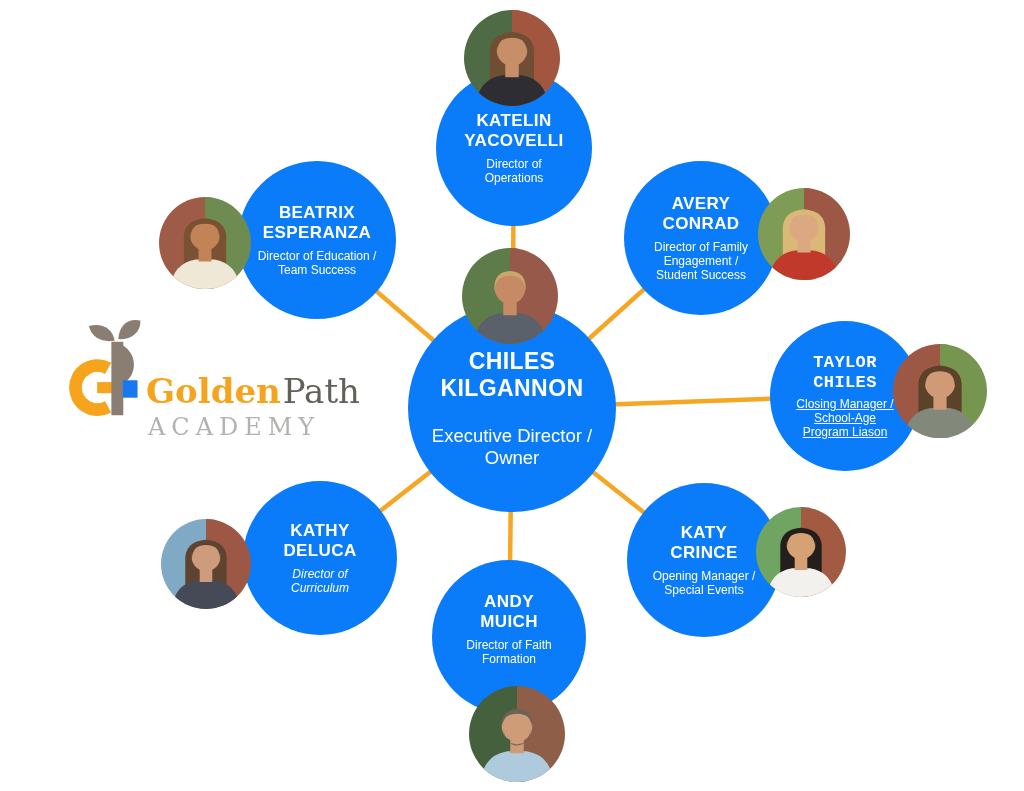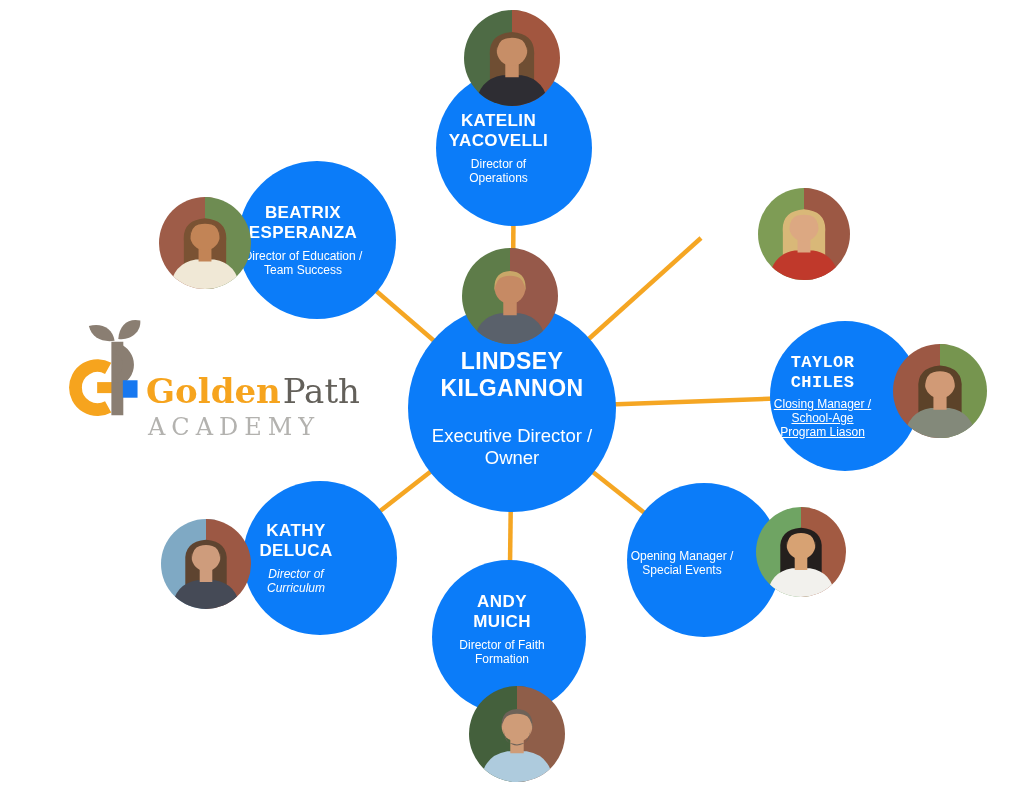--- a/index.html
+++ b/index.html
@@ -16,21 +16,21 @@
   
   .connectors { position:absolute; left:0; top:0; width:1024px; height:791px; z-index:1; }
   .connector { stroke:var(--gold-line,#F5A623); stroke-width:4.5; }
 
   
   .bubble {
     position:absolute; z-index:2;
     border-radius:50%;
     background:var(--blue,#0B7CF9);
     color:var(--bubble-text,#ffffff);
-    display:flex; flex-direction:column; align-items:flex-start; justify-content:center;
+    display:flex; flex-direction:column; align-items:center; justify-content:center;
     text-align:center;
   }
   .member-name { font-weight:bold; letter-spacing:.4px; line-height:1.18; font-size:17px; }
   .member-title { line-height:1.16; margin-top:7px; font-size:12px; }
 
   .b-lindsey { left:408px; top:304px; width:208px; height:208px; }
   .b-lindsey .member-name { font-size:23px; max-width:210px; }
   .b-lindsey .member-title { font-size:18.5px; max-width:205px; margin-top:23px; }
 
   .b-katelin { left:436px; top:70px;  width:156px; height:156px; }
@@ -120,21 +120,21 @@
     <path d="M62,78 L36,78" stroke="var(--logo-gold,#F6A41E)" stroke-width="12"></path>
     <path d="M58,28 L58,108" stroke="var(--logo-taupe,#8A7E72)" stroke-width="13"></path>
     <path d="M58,36 A18,18 0 0 1 58,70" fill="none" stroke="var(--logo-taupe,#8A7E72)" stroke-width="12"></path>
     <rect x="64" y="70" width="16" height="19" fill="var(--logo-blue,#1778F0)"></rect>
   </svg>
   <div class="logo-line1"><span class="logo-golden">Golden</span><span class="logo-path">Path</span></div>
   <div class="logo-sub">ACADEMY</div>
 
   <div class="bubble b-lindsey">
     <div class="inner">
-      <div class="member-name">LINDSEY KILGANNON</div>
+      <div class="member-name">CHILES KILGANNON</div>
       <div class="member-title">Executive Director / Owner</div>
     </div>
   </div>
   <div class="photo p-lindsey hair-short" style="--bgL: #5E7C49; --bgR: #96594A; --hair: #C9A768; --skin: #C68A64; --shirt: #5A616B;">
   <svg viewBox="0 0 100 100" preserveAspectRatio="xMidYMid slice" aria-hidden="true">
     <rect x="0" y="0" width="60" height="100" fill="var(--bgL)"></rect>
     <rect x="50" y="0" width="50" height="100" fill="var(--bgR)"></rect>
     <path class="hair-back" d="M27,48 Q25,25 50,23 Q75,25 73,48 L73,76 Q73,84 64,84 L36,84 Q27,84 27,76 Z" fill="var(--hair)"></path>
     <path d="M12,100 Q15,72 40,68 L60,68 Q85,72 88,100 Z" fill="var(--shirt)"></path>
     <path d="M43,54 L57,54 L57,70 L43,70 Z" fill="var(--skin)"></path>
@@ -175,20 +175,26 @@
     <rect x="50" y="0" width="50" height="100" fill="var(--bgR)"></rect>
     <path class="hair-back" d="M27,48 Q25,25 50,23 Q75,25 73,48 L73,76 Q73,84 64,84 L36,84 Q27,84 27,76 Z" fill="var(--hair)"></path>
     <path d="M12,100 Q15,72 40,68 L60,68 Q85,72 88,100 Z" fill="var(--shirt)"></path>
     <path d="M43,54 L57,54 L57,70 L43,70 Z" fill="var(--skin)"></path>
     <circle cx="50" cy="42" r="16" fill="var(--skin)"></circle>
     <path class="hair-front" d="M34,45 Q32,25 50,24 Q68,25 66,45 Q65,32 57,30 Q50,28 43,30 Q35,32 34,45 Z" fill="var(--hair)"></path>
     <path class="beard-path" d="M36,44 Q37,61 50,62 Q63,61 64,44 Q64,56 58,59 L50,61 L42,59 Q36,56 36,44 Z" fill="var(--hair)"></path>
   </svg>
 </div>
 
+  <div class="bubble b-avery">
+    <div class="inner">
+      <div class="member-name">AVERY CONRAD</div>
+      <div class="member-title">Director of Family Engagement / Student Success</div>
+    </div>
+  </div>
   <div class="photo p-avery hair-long" style="--bgL: #7E9C55; --bgR: #9C5844; --hair: #D9B878; --skin: #DCA882; --shirt: #C0392B;">
   <svg viewBox="0 0 100 100" preserveAspectRatio="xMidYMid slice" aria-hidden="true">
     <rect x="0" y="0" width="60" height="100" fill="var(--bgL)"></rect>
     <rect x="50" y="0" width="50" height="100" fill="var(--bgR)"></rect>
     <path class="hair-back" d="M27,48 Q25,25 50,23 Q75,25 73,48 L73,76 Q73,84 64,84 L36,84 Q27,84 27,76 Z" fill="var(--hair)"></path>
     <path d="M12,100 Q15,72 40,68 L60,68 Q85,72 88,100 Z" fill="var(--shirt)"></path>
     <path d="M43,54 L57,54 L57,70 L43,70 Z" fill="var(--skin)"></path>
     <circle cx="50" cy="42" r="16" fill="var(--skin)"></circle>
     <path class="hair-front" d="M34,45 Q32,25 50,24 Q68,25 66,45 Q65,32 57,30 Q50,28 43,30 Q35,32 34,45 Z" fill="var(--hair)"></path>
     <path class="beard-path" d="M36,44 Q37,61 50,62 Q63,61 64,44 Q64,56 58,59 L50,61 L42,59 Q36,56 36,44 Z" fill="var(--hair)"></path>
@@ -209,20 +215,21 @@
     <path d="M12,100 Q15,72 40,68 L60,68 Q85,72 88,100 Z" fill="var(--shirt)"></path>
     <path d="M43,54 L57,54 L57,70 L43,70 Z" fill="var(--skin)"></path>
     <circle cx="50" cy="42" r="16" fill="var(--skin)"></circle>
     <path class="hair-front" d="M34,45 Q32,25 50,24 Q68,25 66,45 Q65,32 57,30 Q50,28 43,30 Q35,32 34,45 Z" fill="var(--hair)"></path>
     <path class="beard-path" d="M36,44 Q37,61 50,62 Q63,61 64,44 Q64,56 58,59 L50,61 L42,59 Q36,56 36,44 Z" fill="var(--hair)"></path>
   </svg>
 </div>
 
   <div class="bubble b-katy">
     <div class="inner">
+      <div class="member-name">KATY CRINCE</div>
       <div class="member-title">Opening Manager / Special Events</div>
     </div>
   </div>
   <div class="photo p-katy hair-long" style="--bgL: #6FA463; --bgR: #A25A42; --hair: #241F1D; --skin: #D7A273; --shirt: #F2F1ED;">
   <svg viewBox="0 0 100 100" preserveAspectRatio="xMidYMid slice" aria-hidden="true">
     <rect x="0" y="0" width="60" height="100" fill="var(--bgL)"></rect>
     <rect x="50" y="0" width="50" height="100" fill="var(--bgR)"></rect>
     <path class="hair-back" d="M27,48 Q25,25 50,23 Q75,25 73,48 L73,76 Q73,84 64,84 L36,84 Q27,84 27,76 Z" fill="var(--hair)"></path>
     <path d="M12,100 Q15,72 40,68 L60,68 Q85,72 88,100 Z" fill="var(--shirt)"></path>
     <path d="M43,54 L57,54 L57,70 L43,70 Z" fill="var(--skin)"></path>

